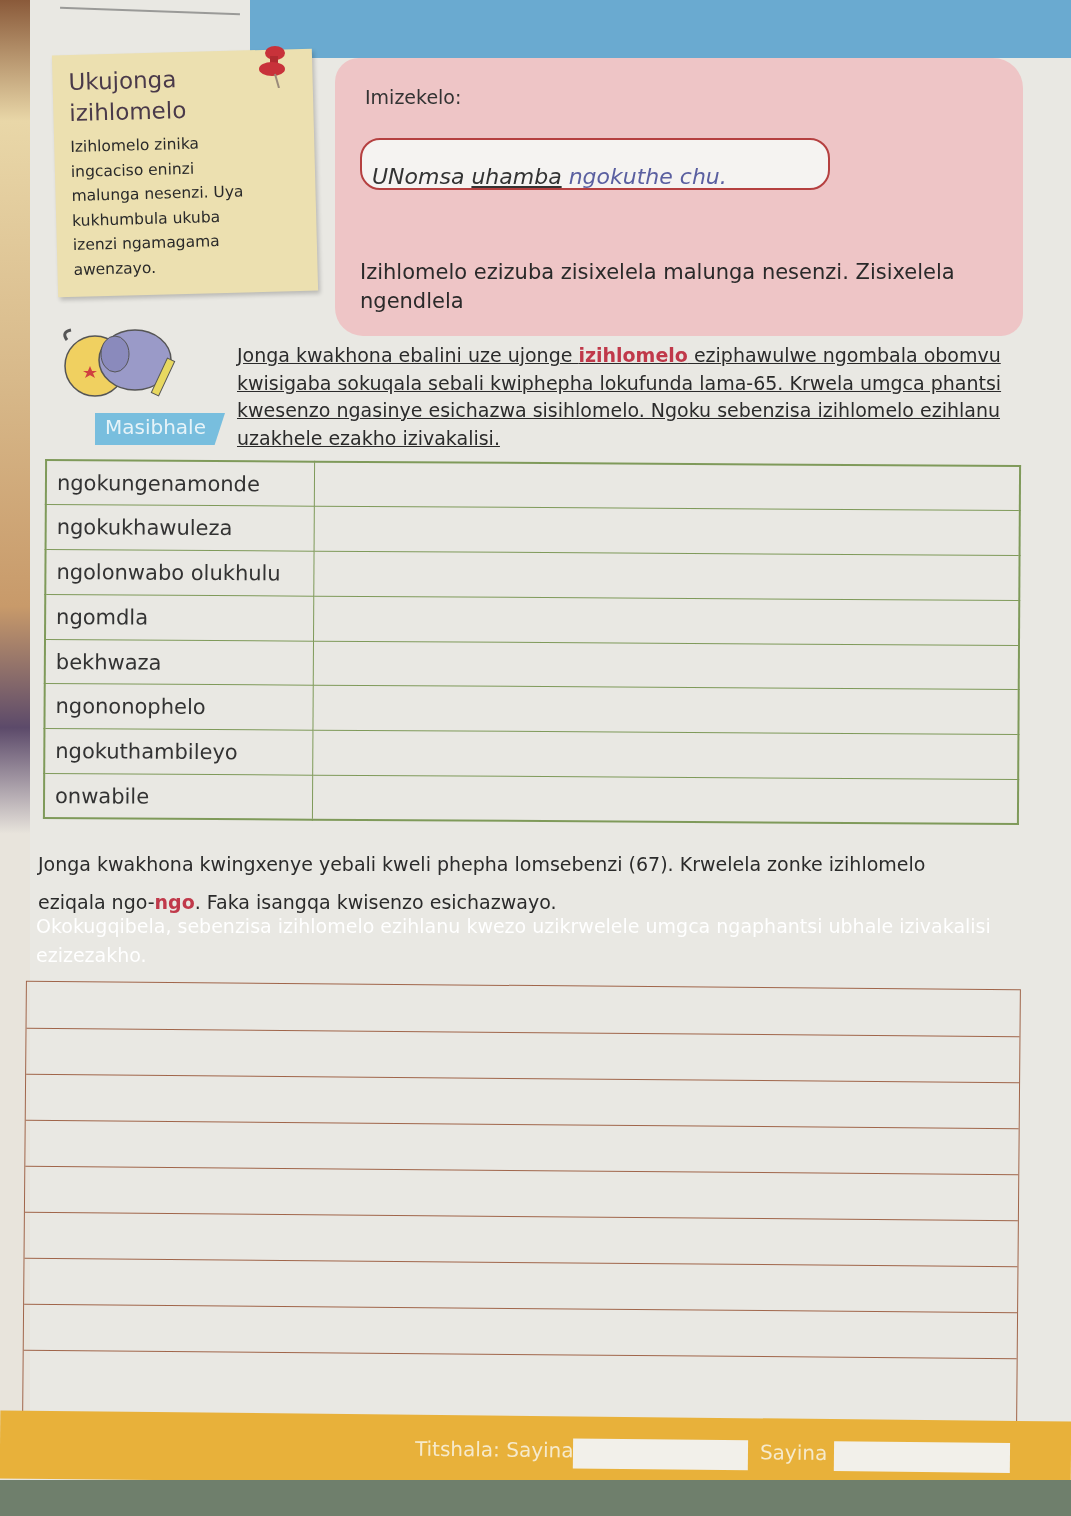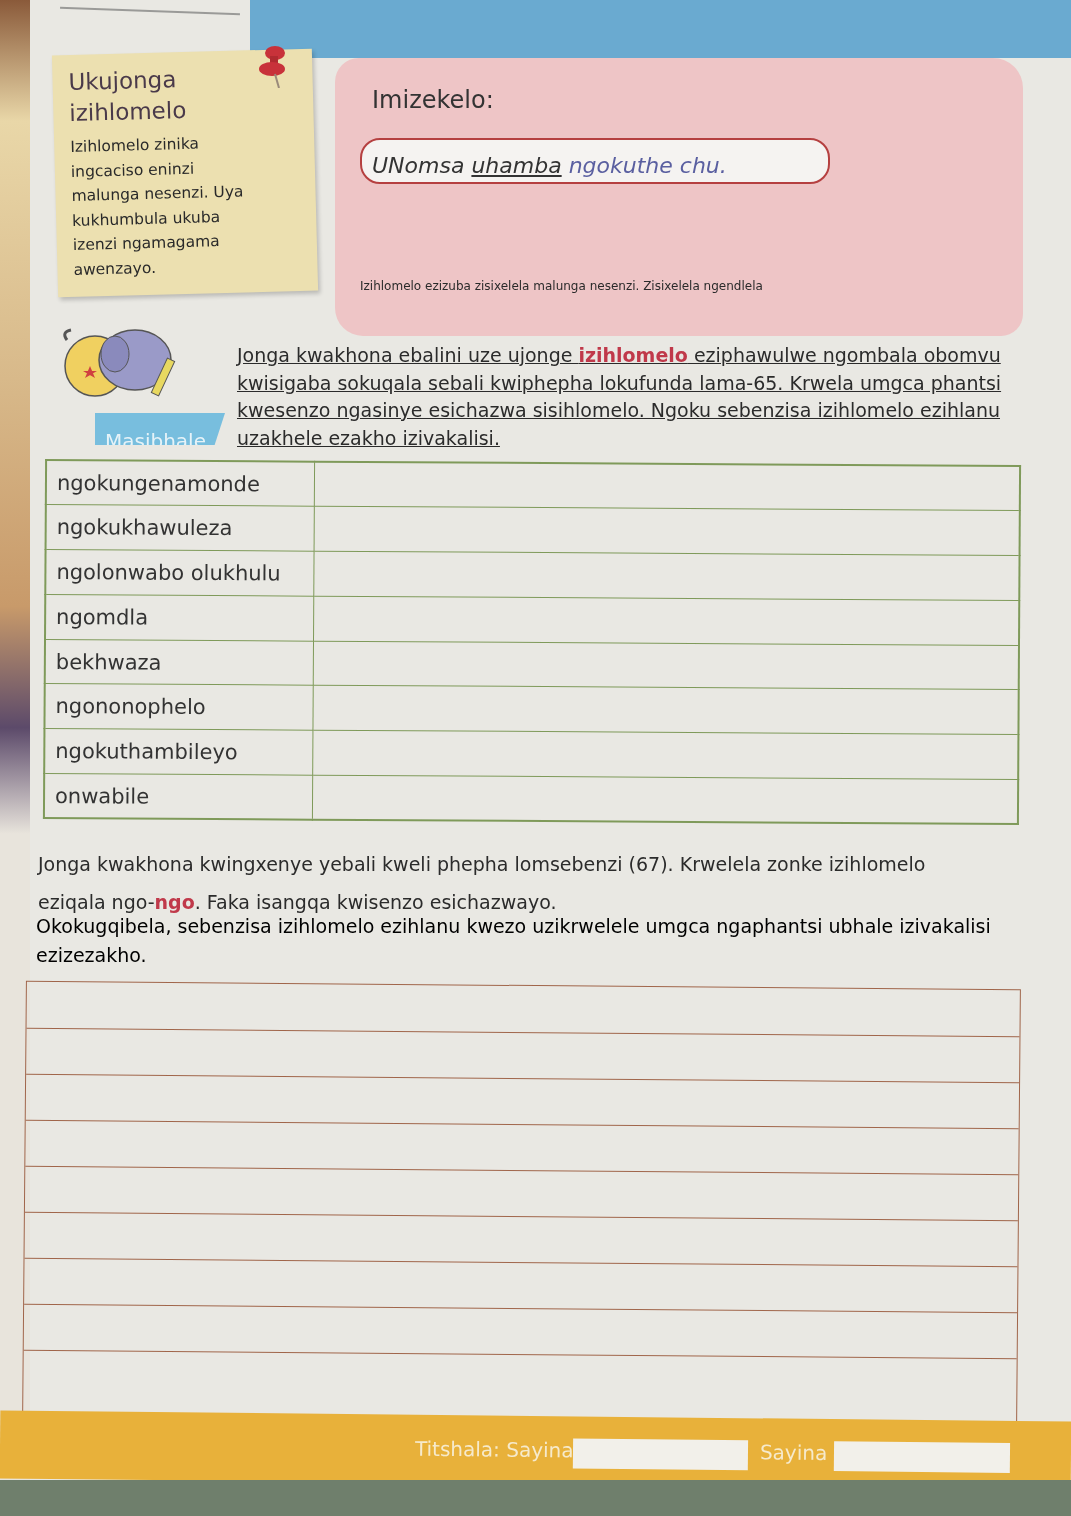--- a/index.html
+++ b/index.html
@@ -38,41 +38,41 @@
   .note-body { margin-top: 6px; font-size: 15.5px; color: #2a2a2a; line-height: 24.5px; }
   .pin {
     position: absolute; left: 255px; top: 44px; width: 36px; height: 44px;
   }
   
   .examples {
     position: absolute; left: 335px; top: 58px; width: 688px; height: 278px;
     background: #eec5c6;
     border-radius: 24px 30px 22px 28px;
   }
-  .ex-label { position: absolute; left: 37px; top: 28px; font-size: 24px; color: #333; text-align: center; }
+  .ex-label { position: absolute; left: 30px; top: 28px; font-size: 19px; color: #333; text-align: center; }
   .ex-pill {
     position: absolute; left: 25px; height: 46px; width: 470px;
     background: #f5f3f1; border: 2px solid #b54040; border-radius: 20px;
     font-family: "DejaVu Sans", sans-serif; font-style: italic;
-    font-size: 22px; color: #333; padding: 13px 10px; white-space: nowrap;
+    font-size: 22px; color: #333; padding: 24px 10px; white-space: nowrap;
   }
   .ex-pill .verb { text-decoration: underline; }
   .ex-pill .adv { color: #5a5fa0; }
   .ex-desc {
     position: absolute; left: 25px; top: 200px; width: 640px;
-    font-size: 12px; line-height: 29px; color: #2a2a2a; margin-top: 14px;
+    font-size: 21px; line-height: 29px; color: #2a2a2a;
   }
   
   .mascot {
     position: absolute; left: 55px; top: 318px; width: 130px; height: 96px;
   }
   .masibhale-tag {
     position: absolute; left: 95px; top: 413px; width: 130px; height: 32px;
     background: #78bede; color: #e6f3f8; font-size: 20px;
-    padding: 16px 10px; clip-path: polygon(0 0, 100% 0, 92% 100%, 0 100%);
+    padding: 2px 10px; clip-path: polygon(0 0, 100% 0, 92% 100%, 0 100%);
   }
   .instr {
     position: absolute; left: 237px; top: 342px; width: 800px;
     font-size: 19px; line-height: 27.5px; color: #2b2b2b; text-decoration: underline;
   }
   .hl { color: #c0394a; font-weight: bold; }
   
   .adv-table {
     position: absolute; left: 44px; top: 462px; width: 976px;
     border: 2px solid #7f9a5a; border-collapse: collapse;
@@ -82,21 +82,21 @@
     border: 1.5px solid #7f9a5a; height: 44.8px;
     font-size: 21px; color: #333; padding: 0 10px;
   }
   .adv-table td.word { width: 268px; }
   .task2 {
     position: absolute; left: 38px; top: 845px; width: 960px;
     font-size: 19px; line-height: 38px; color: #2b2b2b;
   }
   .task3 {
     position: absolute; left: 36px; top: 912px; width: 960px;
-    font-size: 19px; line-height: 29px; color: #000000;
+    font-size: 19px; line-height: 29px; color: #ffffff;
   }
   
   .writing {
     position: absolute; left: 24px; top: 985px; width: 995px; height: 438px;
     border: 1.5px solid #a0654a; transform: rotate(0.5deg);
   }
   .writing .line {
     position: absolute; left: 0; right: 0; height: 0;
     border-top: 1.5px solid #a0654a;
   }

